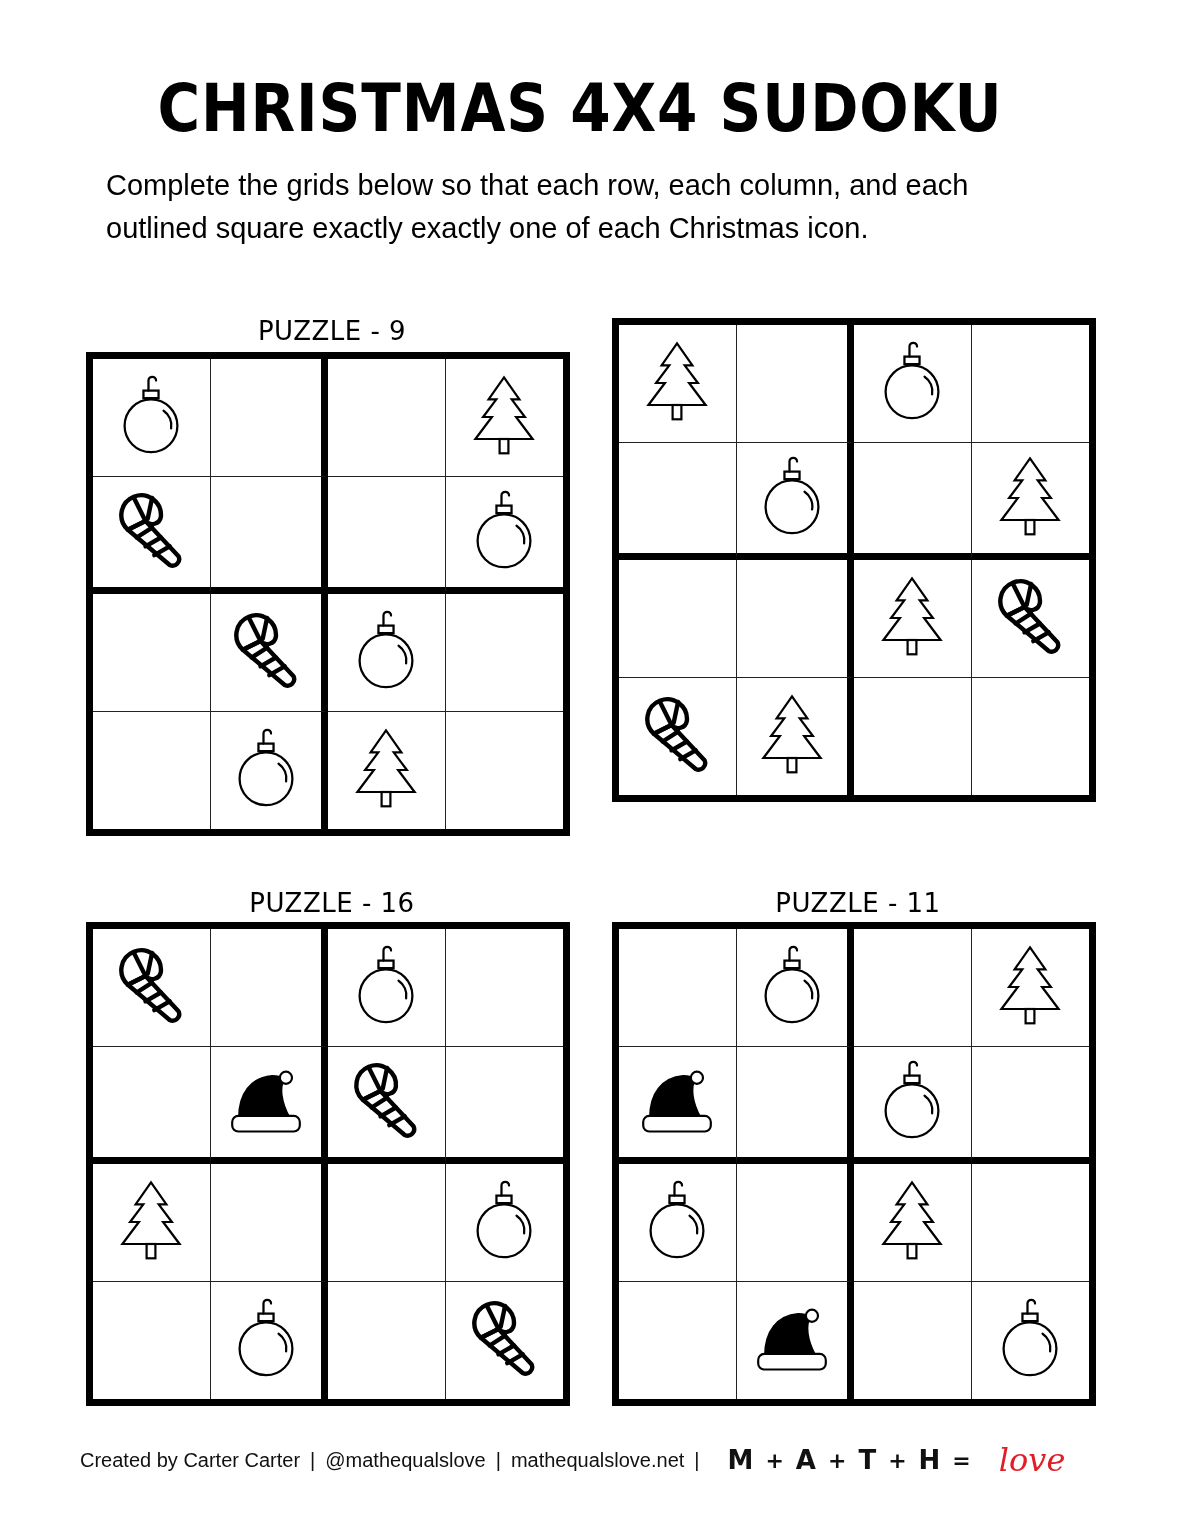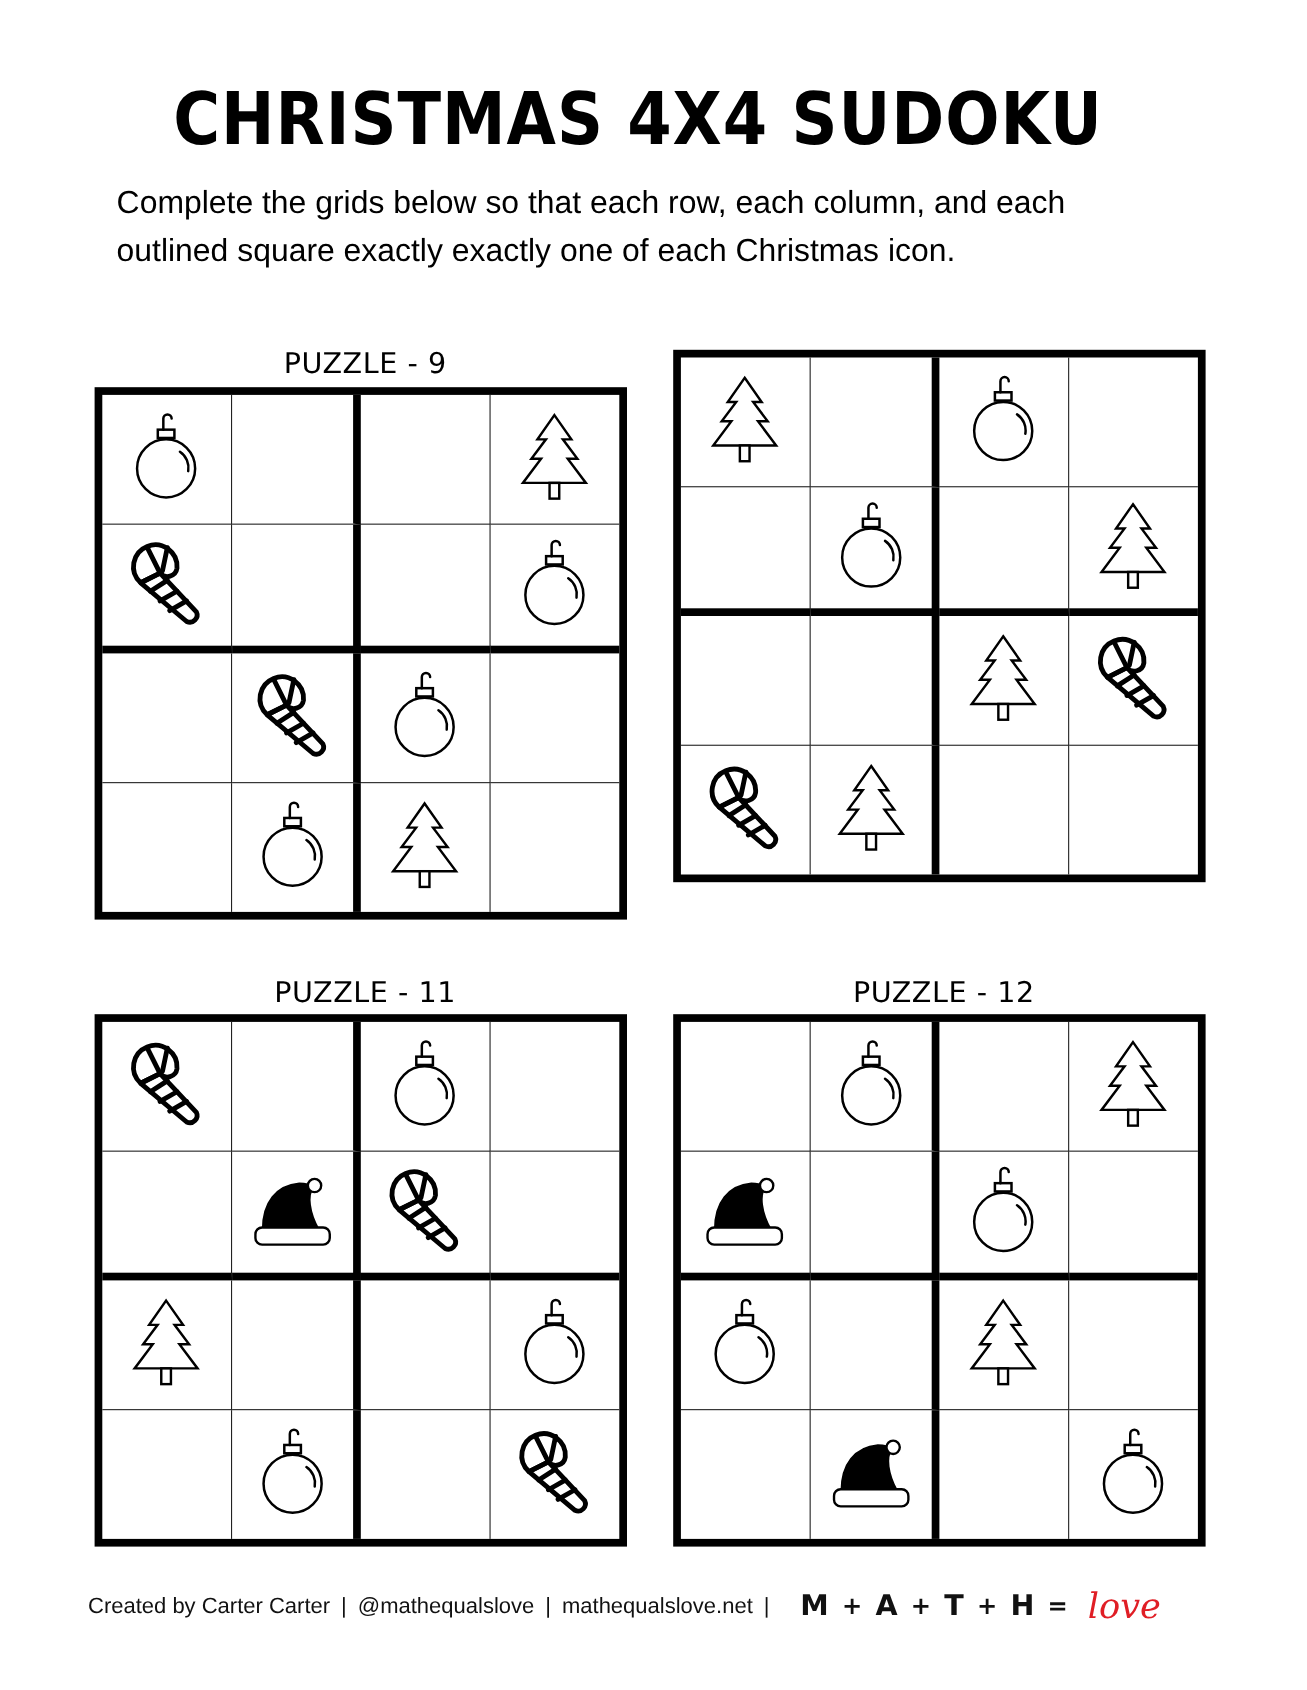--- a/index.html
+++ b/index.html
@@ -12,21 +12,21 @@
   .cell { border-right: 1.5px solid #222; border-bottom: 1.5px solid #222; position: relative; display: flex; align-items: center; justify-content: center; box-sizing: border-box; }
   .cell.c3 { border-right: none; }
   .cell.r3 { border-bottom: none; }
   .cell.c1 { border-right: 7px solid #000; }
   .cell.r1 { border-bottom: 7px solid #000; }
   .cell svg { width: 78px; height: 88px; }
   .footer { position: absolute; left: 80px; top: 1440px; width: 1050px; height: 40px; display: flex; align-items: center; font-size: 20px; font-family: "Liberation Sans", sans-serif; color: #111; }
   .footer .sep { margin: 0 10px; }
   .logo { display: flex; align-items: center; margin-left: 18px; font-family: "DejaVu Sans", sans-serif; font-weight: 700; font-size: 26px; }
   .logo .op { font-size: 22px; margin: 0 12px; }
-  .logo .love { color: #e01e25; font-family: "DejaVu Serif", serif; font-style: italic; font-weight: 400; font-size: 32px; margin-left: 6px; }
+  .logo .love { color: #e01e25; font-family: "DejaVu Serif", serif; font-style: italic; font-weight: 400; font-size: 32px; margin-left: 16px; }
 </style>
 </head>
 <body>
 
 <div class="title">CHRISTMAS 4X4 SUDOKU</div>
 <div class="instructions">Complete the grids below so that each row, each column, and each outlined square exactly exactly one of each Christmas icon.</div>
 
 <div class="puzzle" style="left:86px; top:314px;">
   <div class="puzzle-label">PUZZLE - 9</div>
   <div class="grid" style="margin-top:4px;">
@@ -208,21 +208,21 @@
             <rect x="26" y="60" width="8" height="13"></rect>
           </svg>
         </span>
       </div>
       <div class="cell c2 r3"></div>
       <div class="cell c3 r3"></div>
     </div>
 </div>
 
 <div class="puzzle" style="left:86px; top:886px;">
-  <div class="puzzle-label">PUZZLE - 11</div>
+  <div class="puzzle-label">PUZZLE - 16</div>
   <div class="grid" style="margin-top:2px;">
       <div class="cell c0 r0">
         <span style="display: flex;">
           <svg viewBox="0 0 70 80" fill="none" stroke="#000" stroke-width="4" stroke-linecap="round" stroke-linejoin="round">
             <path d="M14 38 A18 18 0 1 1 44 26 A8 8 0 0 1 30 30 L30 30 M30 30 L60 62 A6 6 0 0 1 52 70 L14 38 Z"></path>
             <path d="M14 38 L30 30"></path>
             <path d="M20 10 L30 30"></path>
             <path d="M36 9 L32 28"></path>
             <path d="M22 45 L36 36"></path>
             <path d="M30 53 L44 45"></path>
@@ -308,21 +308,21 @@
             <path d="M22 45 L36 36"></path>
             <path d="M30 53 L44 45"></path>
             <path d="M38 61 L52 53"></path>
           </svg>
         </span>
       </div>
     </div>
 </div>
 
 <div class="puzzle" style="left:612px; top:886px;">
-  <div class="puzzle-label">PUZZLE - 12</div>
+  <div class="puzzle-label">PUZZLE - 11</div>
   <div class="grid" style="margin-top:2px;">
       <div class="cell c0 r0"></div>
       <div class="cell c1 r0">
         <span style="display: flex;">
           <svg viewBox="0 0 60 70" fill="none" stroke="#000" stroke-width="1.8" stroke-linecap="round">
             <path d="M28 14 V6 a3 3 0 0 1 6 0"></path>
             <rect x="24" y="14" width="12" height="6"></rect>
             <circle cx="30" cy="42" r="21"></circle>
             <path d="M40 30 a14 14 0 0 1 6 14"></path>
           </svg>

